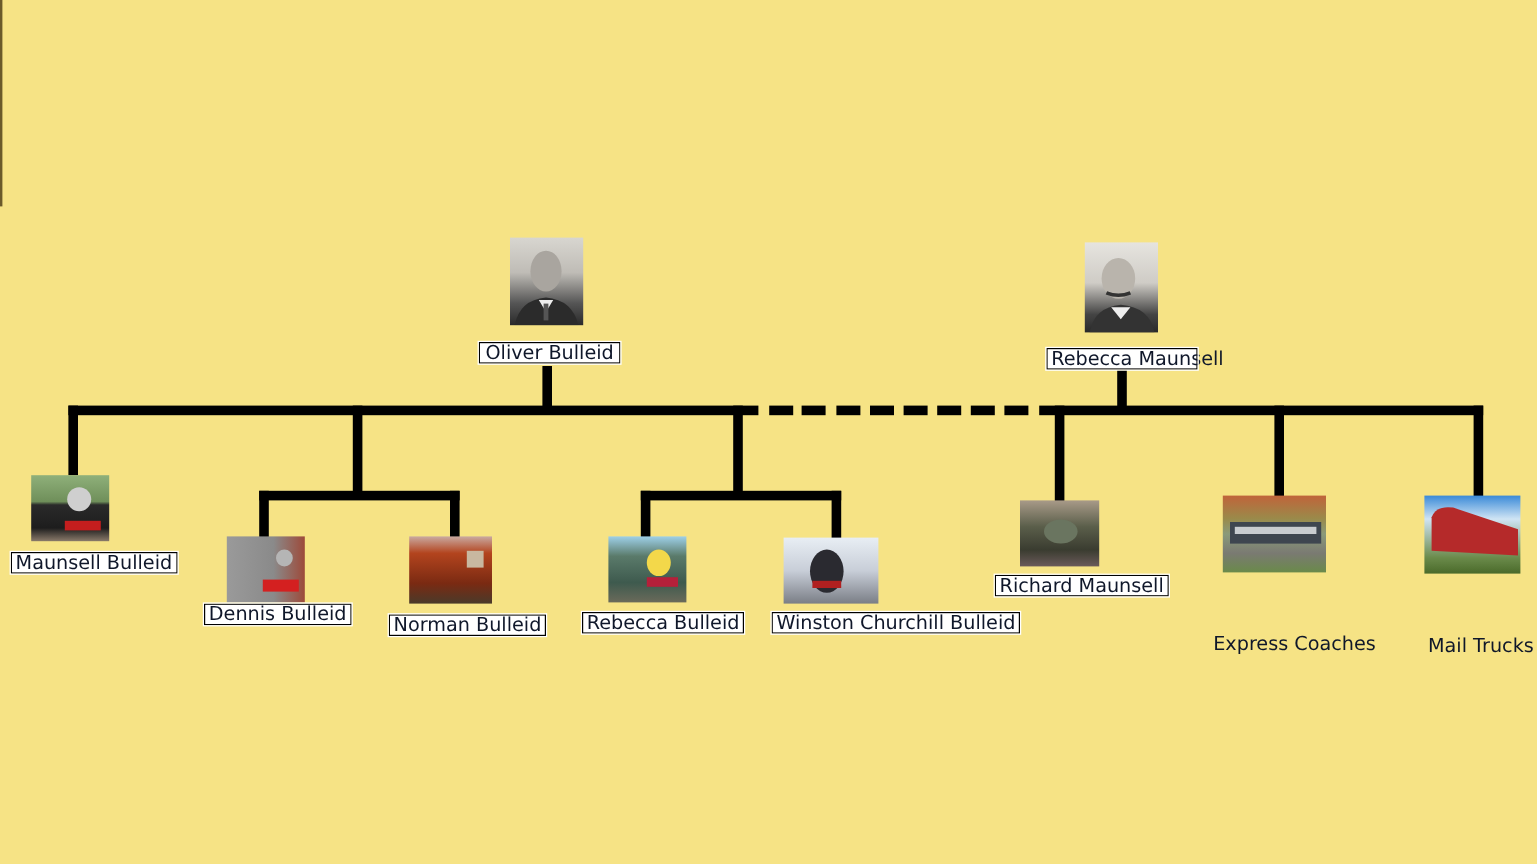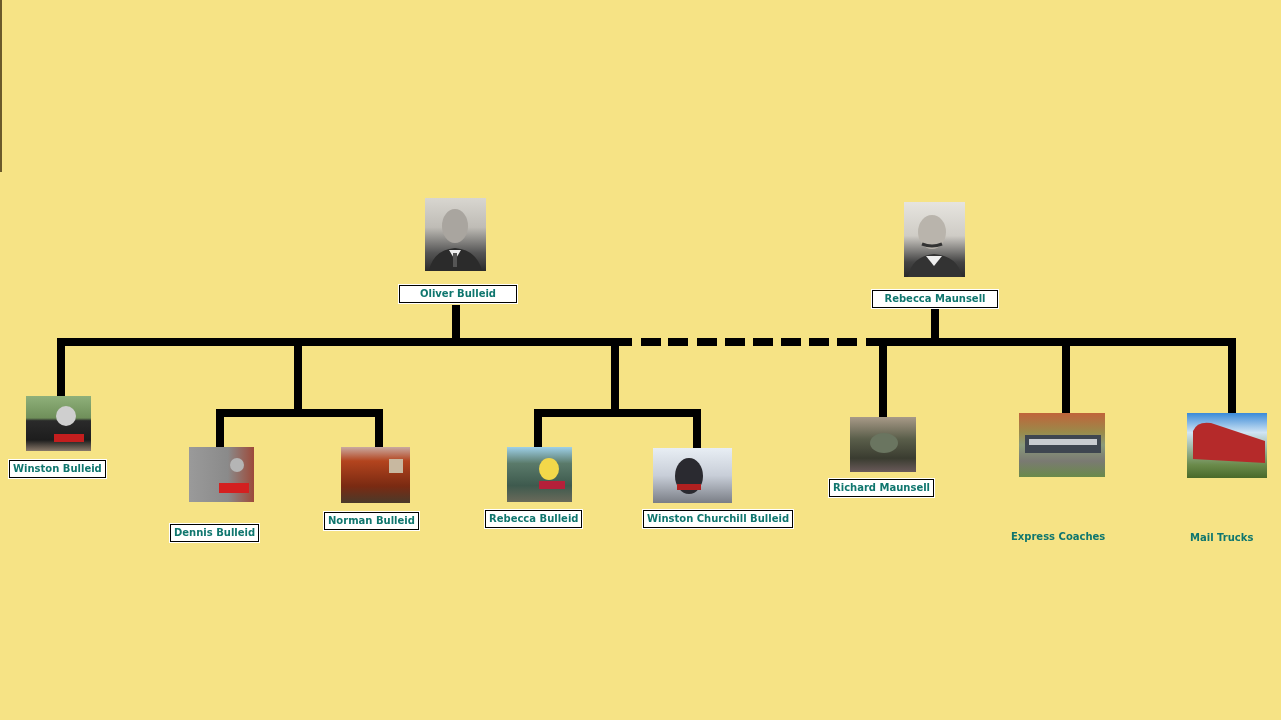--- a/index.html
+++ b/index.html
@@ -1,21 +1,21 @@
 <!DOCTYPE html>
 <html><head>
 <meta charset="utf-8">
 <style>
   html,body{margin:0;padding:0;}
   body{width:1281px;height:720px;background:#f6e385;position:relative;overflow:hidden;font-family:"DejaVu Sans",sans-serif;}
   .edge{position:absolute;left:0;width:2px;background:#6b5a2a;}
   .line{position:absolute;background:#000;}
   .dash{position:absolute;background:#000;height:8px;}
   .photo{position:absolute;overflow:hidden;}
-  .label{position:absolute;font-weight:bold;font-size:10px;color:#0f766e;white-space:nowrap;line-height:14px;}
+  .label{position:absolute;font-weight:normal;font-size:16px;color:#0f172a;white-space:nowrap;line-height:14px;}
   .boxed{background:#fff;border:1.5px solid #000;outline:1px solid #fff;padding:1px 3px;}
   .plain{background:transparent;margin-top:48px;}
 </style>
 </head>
 <body>
 
 <div class="edge" style="top:0;height:172px;"></div>
 
 <div class="photo" style="left:425px;top:198px;width:61px;height:73px;background:linear-gradient(180deg,#d8d6d0 0%,#bfbcb6 40%,#555 75%,#2a2a2a 100%);">
   <svg width="61" height="73" viewBox="0 0 61 73">
@@ -66,29 +66,29 @@
 <div class="line" style="left:879px;top:338px;width:8px;height:80px;"></div>
 <div class="line" style="left:1062px;top:338px;width:8px;height:76px;"></div>
 <div class="line" style="left:1228px;top:338px;width:8px;height:76px;"></div>
 
 <div class="photo" style="left:26px;top:396px;width:65px;height:55px;background:linear-gradient(180deg,#8fb07a 0%,#6f8f5a 40%,#2a2a2a 45%,#1d1d1d 80%,#8a7a6a 100%);">
   <svg width="65" height="55">
       <circle cx="40" cy="20" r="10" fill="#cfcfcf"></circle>
       <rect x="28" y="38" width="30" height="8" fill="#c41e1e"></rect>
     </svg>
 </div>
-<div class="label boxed" style="left:9px;top:460px;">Winston Bulleid</div>
+<div class="label boxed" style="left:9px;top:460px;">Maunsell Bulleid</div>
 
 <div class="photo" style="left:189px;top:447px;width:65px;height:55px;background:linear-gradient(90deg,#9a9a9a 0%,#8a8a8a 60%,#9d4a3a 100%);">
   <svg width="65" height="55">
       <rect x="30" y="36" width="30" height="10" fill="#d42020"></rect>
       <circle cx="48" cy="18" r="7" fill="#b5b5b5"></circle>
     </svg>
 </div>
-<div class="label boxed" style="left:170px;top:524px;">Dennis Bulleid</div>
+<div class="label boxed" style="left:170px;top:503px;">Dennis Bulleid</div>
 
 <div class="photo" style="left:341px;top:447px;width:69px;height:56px;background:linear-gradient(180deg,#c9a9a0 0%,#b3441e 25%,#7a2a12 70%,#4a3a2a 100%);">
   <svg width="69" height="56">
       <rect x="48" y="12" width="14" height="14" fill="#c8b8a0"></rect>
     </svg>
 </div>
 <div class="label boxed" style="left:324px;top:512px;">Norman Bulleid</div>
 
 <div class="photo" style="left:507px;top:447px;width:65px;height:55px;background:linear-gradient(180deg,#9ed0e8 0%,#5a7a6a 30%,#3e5a4e 70%,#6a6a5a 100%);">
   <svg width="65" height="55">

